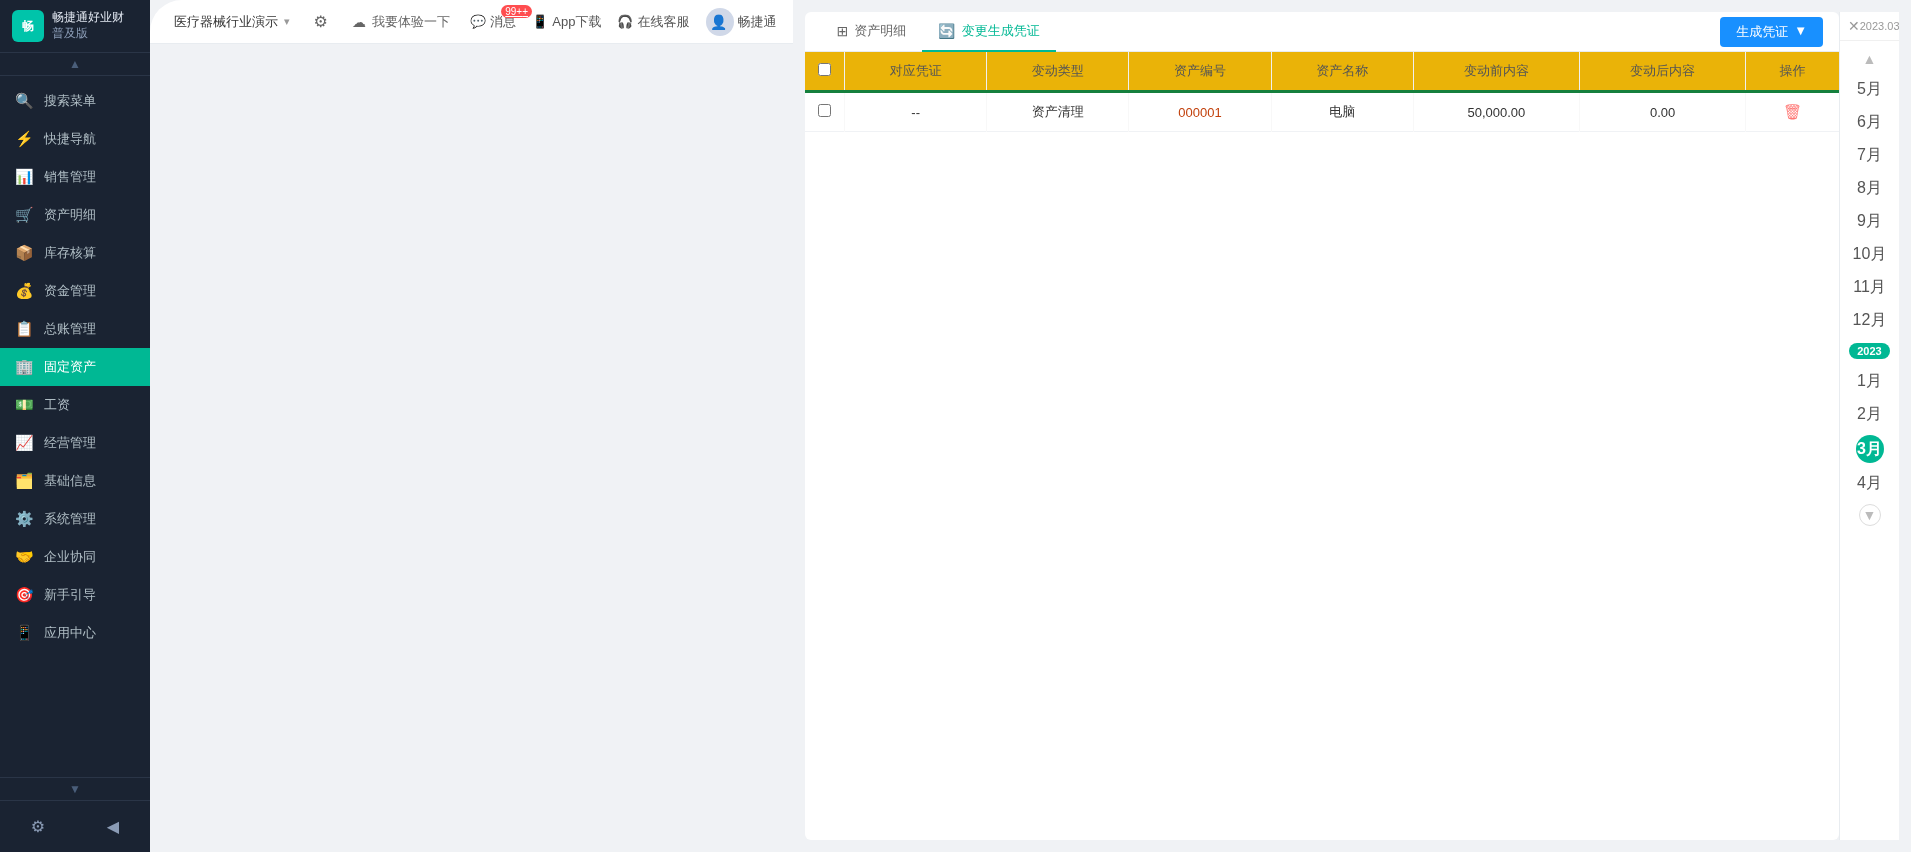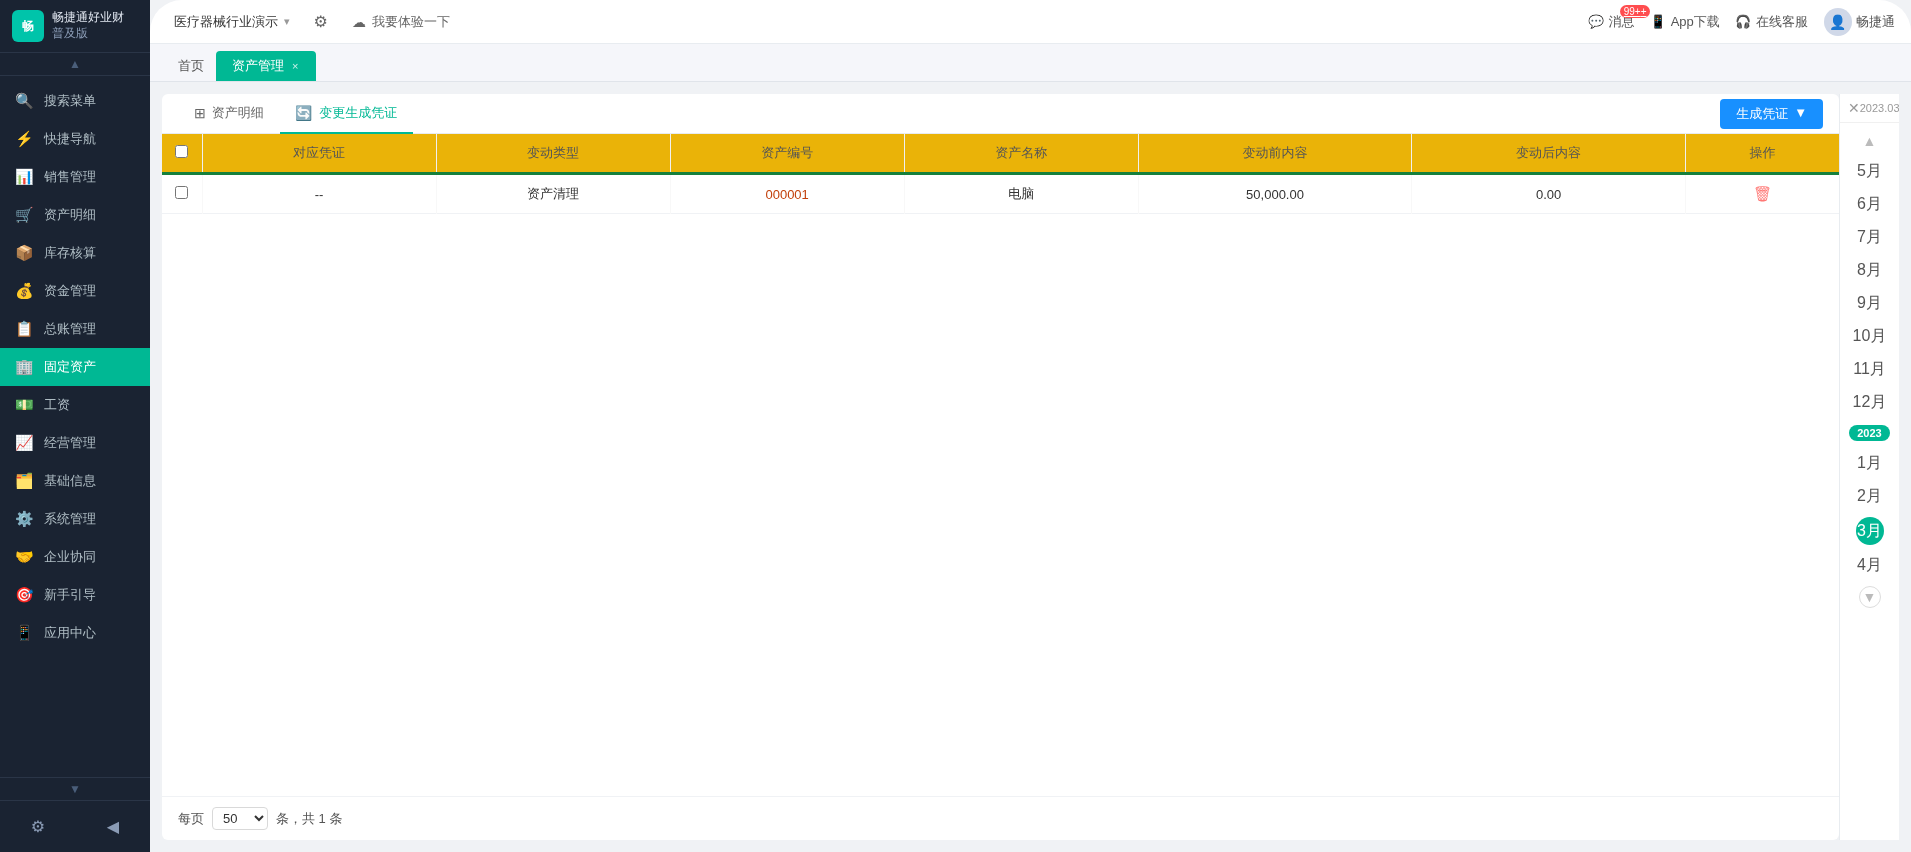--- a/index.html
+++ b/index.html
@@ -83,21 +83,21 @@
       color: #8a9bb5;
       cursor: pointer;
       padding: 6px;
       font-size: 16px;
     }
 
     
     .main-area {
       flex: 1;
       display: flex;
-      flex-direction: column;
+      flex-direction: row;
       overflow: hidden;
       position: relative;
       border-radius: 32px;
     }
 
     
     .topbar {
       background: white;
       height: 44px;
       display: flex;
@@ -378,20 +378,21 @@
       background: #00b894;
       color: white;
       border-radius: 50%;
       width: 28px;
       height: 28px;
       display: flex;
       align-items: center;
       justify-content: center;
       margin: 2px auto;
       padding: 0;
+      font-weight: bold;
     }
     .month-item.year-badge {
       background: #00b894;
       color: white;
       border-radius: 10px;
       padding: 2px 8px;
       margin: 2px 4px;
       font-size: 11px;
       font-weight: bold;
     }
@@ -518,29 +519,20 @@
         <span>🎧</span>
         <span>在线客服</span>
       </div>
       <div class="topbar-right-item">
         <div class="topbar-avatar">👤</div>
         <span>畅捷通</span>
       </div>
     </div>
   </div>
 
-  <div class="tabbar">
-    <div class="tab tab-home">
-      <span>首页</span>
-    </div>
-    <div class="tab active">
-      <span>资产管理</span>
-      <span class="tab-close">×</span>
-    </div>
-  </div>
 
   <div class="content">
     <div class="card">
 
       <div class="sub-tabs">
         <div class="sub-tab">
           <span class="tab-icon">⊞</span>
           <span>资产明细</span>
         </div>
         <div class="sub-tab active">
@@ -585,30 +577,20 @@
               <td>50,000.00</td>
               <td>0.00</td>
               <td>
                 <span class="delete-icon">🗑</span>
               </td>
             </tr>
           </tbody>
         </table>
       </div>
 
-      <div class="pagination-bar">
-        <span>每页</span>
-        <select class="per-page-select">
-          <option value="10">10</option>
-          <option value="20">20</option>
-          <option value="50" selected="">50</option>
-          <option value="100">100</option>
-        </select>
-        <span>条，共 1 条</span>
-      </div>
     </div>
 
     <div class="right-panel">
       <div class="right-panel-header">
         <span class="right-panel-close">✕</span>
         <span>2023.03</span>
 
       </div>
       <div class="month-list">
         <div class="month-item nav-arrow">▲</div>

